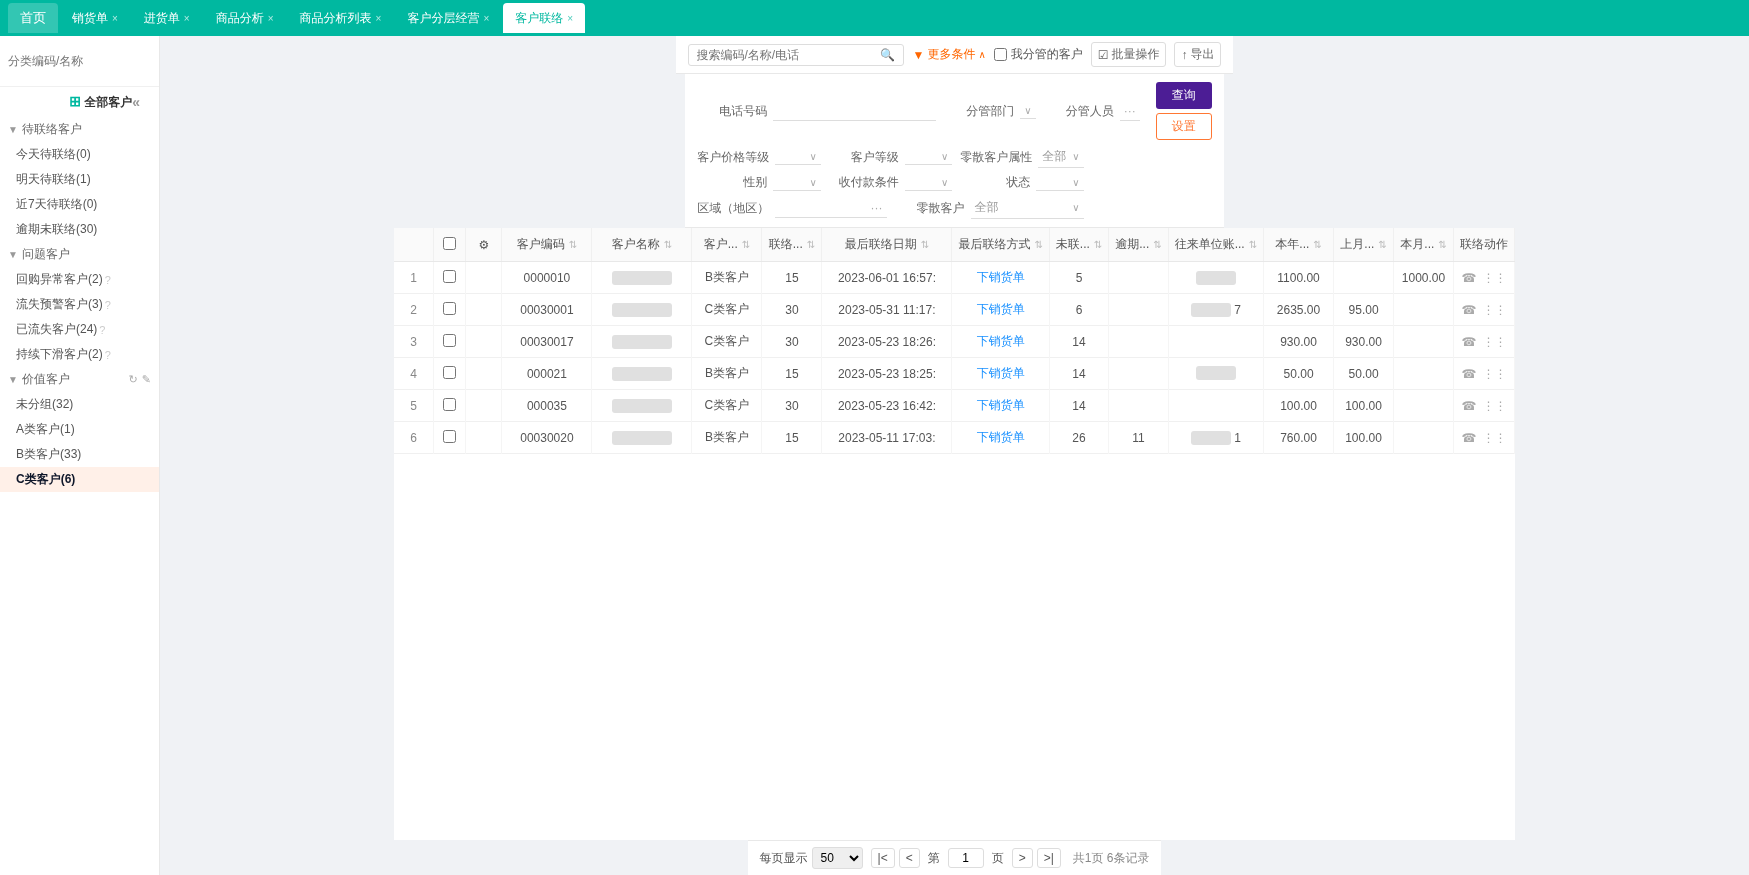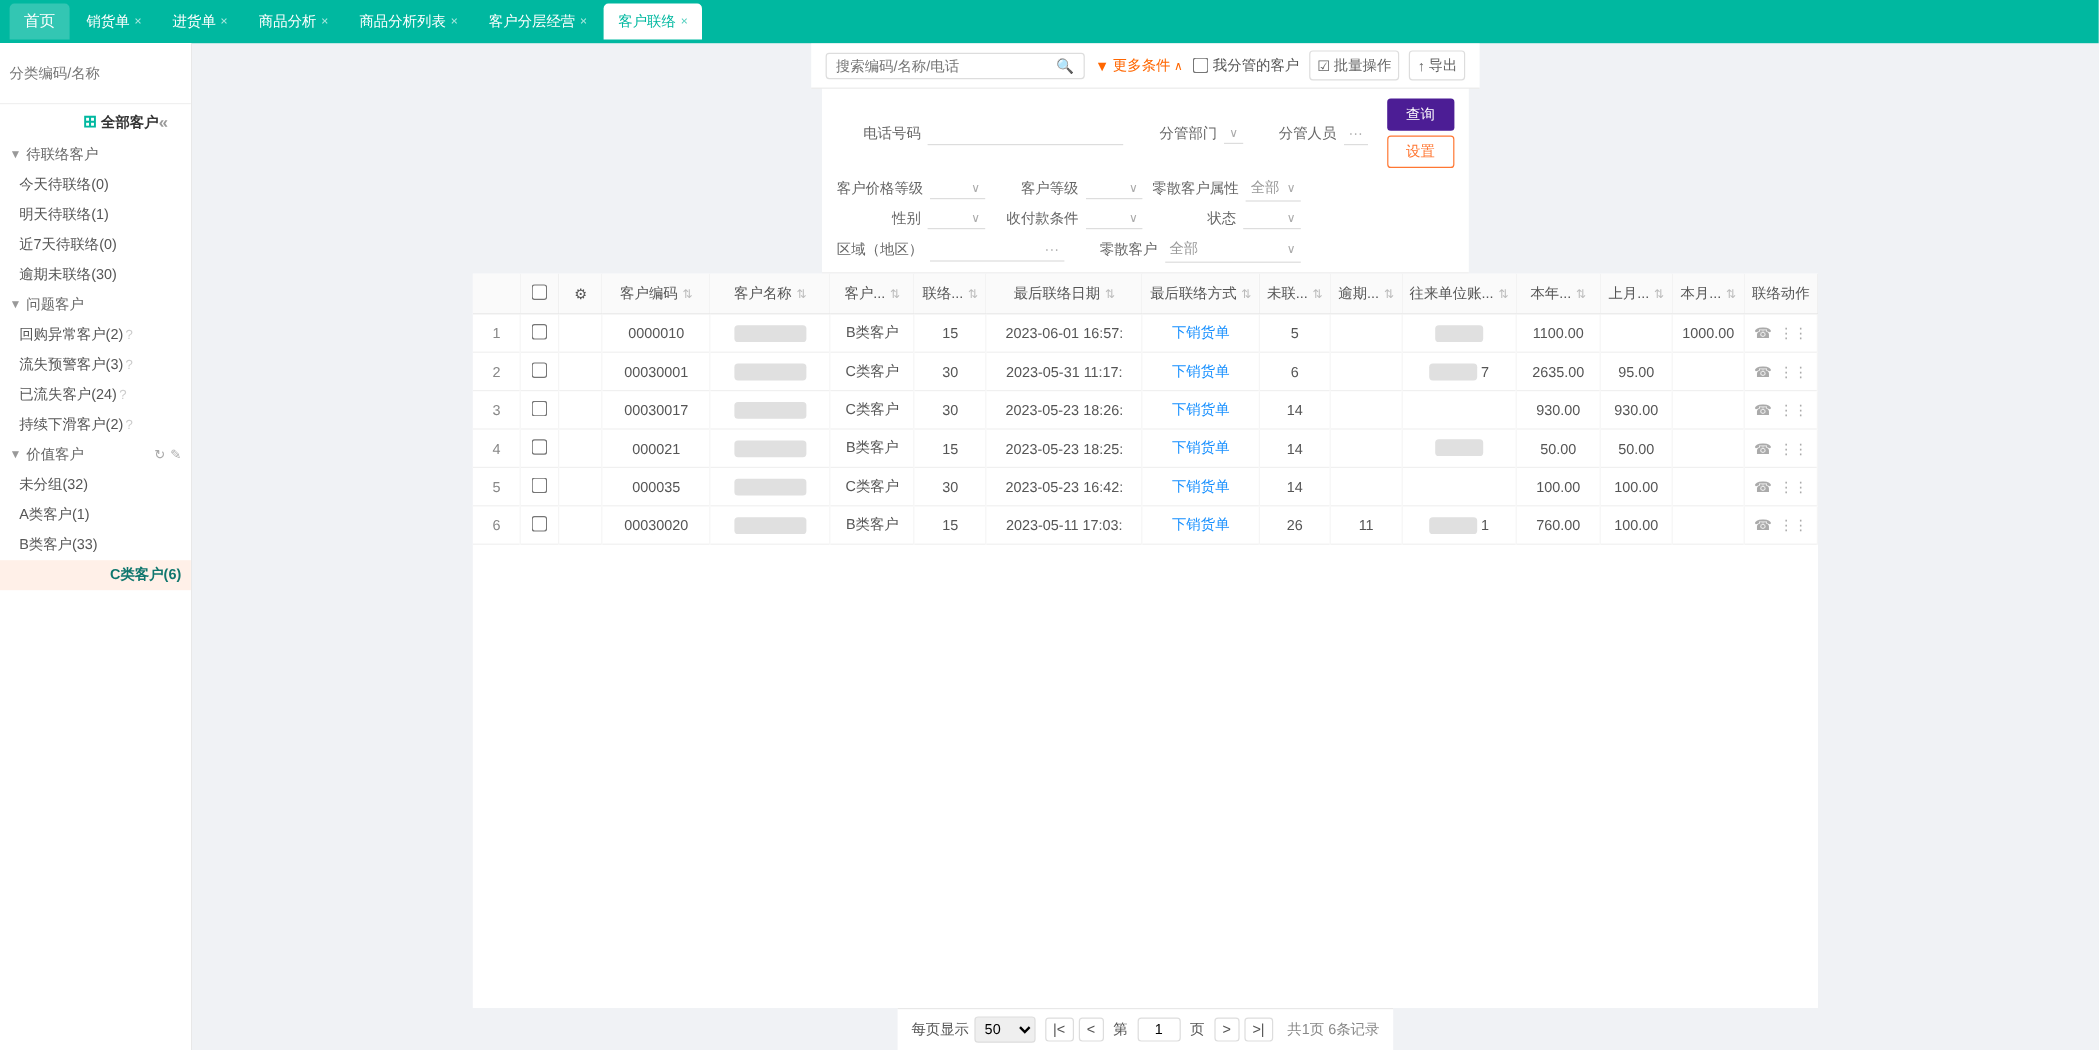--- a/index.html
+++ b/index.html
@@ -82,21 +82,21 @@
     .sidebar-group-title .arrow { font-size: 10px; color: #999; }
     .sidebar-item {
       padding: 4px 8px 4px 16px;
       color: #555;
       cursor: pointer;
       font-size: 12px;
       display: flex;
       align-items: center;
       gap: 2px;
     }
-    .sidebar-item.active { background: #fff0e8; color: #0f766e; font-weight: bold; justify-content: flex-end; }
+    .sidebar-item.active { background: #fff0e8; color: #0f172a; font-weight: bold; }
     .sidebar-item .help-icon { color: #ccc; font-size: 11px; }
 
     
     .content-area {
       flex: 1;
       display: flex;
       flex-direction: column;
       overflow: hidden;
       align-items: center;
     }

